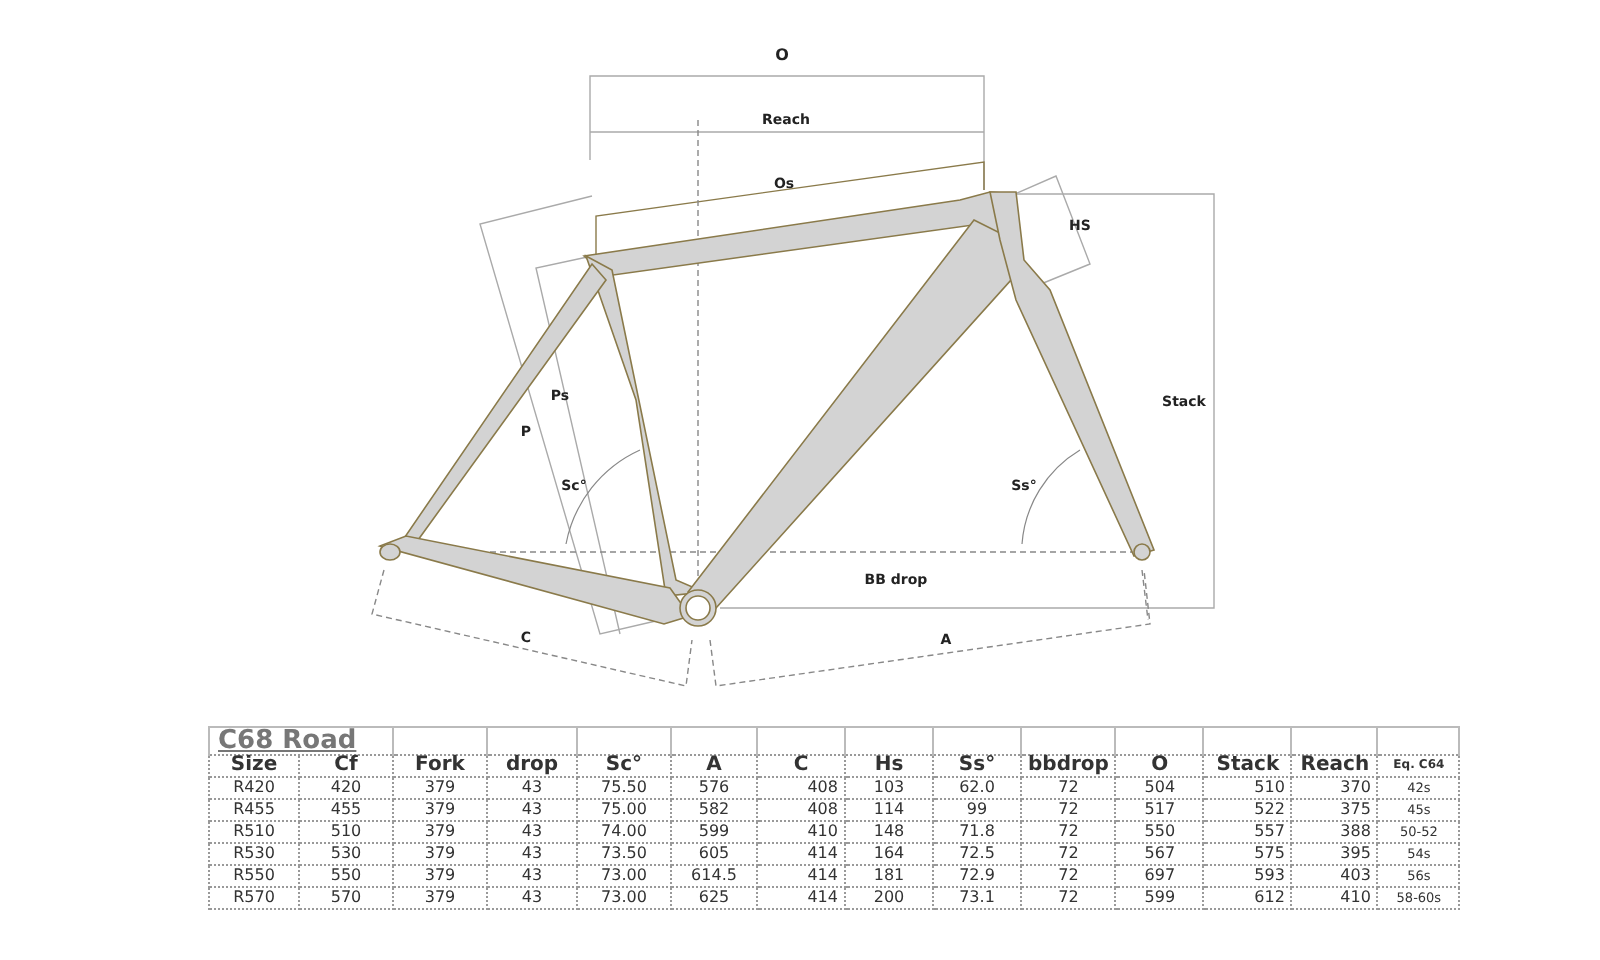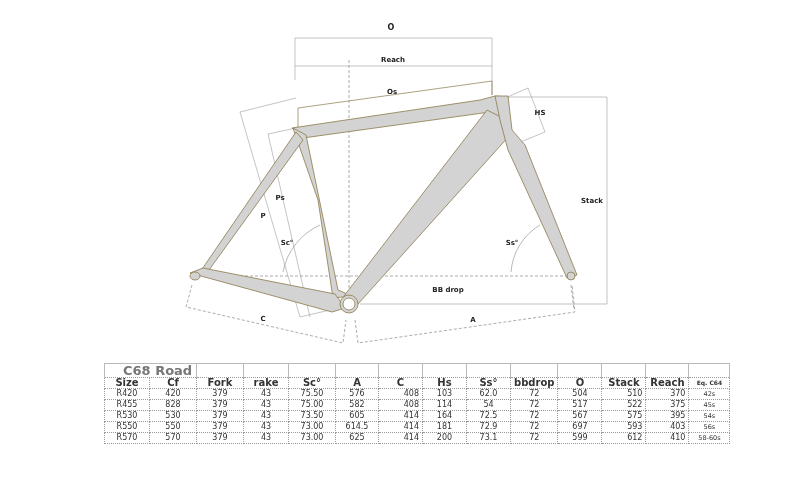--- a/index.html
+++ b/index.html
@@ -4,21 +4,21 @@
 <style>
   html,body{margin:0;padding:0;background:#ffffff;}
   body{width:800px;height:480px;position:relative;overflow:hidden;font-family:"DejaVu Sans",sans-serif;color:#222;}
   #diagram{position:absolute;left:0;top:0;width:800px;height:350px;}
   .lbl{font-family:"DejaVu Sans",sans-serif;font-size:7px;font-weight:bold;fill:#222;}
   .lbl-big{font-size:8px;}
   #geo-table{position:absolute;left:104px;top:363px;border-collapse:collapse;font-family:"DejaVu Sans",sans-serif;font-size:8px;color:#333;}
   #geo-table td,#geo-table th{border:1px dotted #999;height:10px;padding:0 3px;line-height:10px;}
   #geo-table th{font-weight:bold;text-align:center;font-size:10px;}
   #geo-table .title-row td{height:13px;border-left:1px solid #bbb;border-right:1px solid #bbb;border-top:1px solid #bbb;}
-  #geo-table .title{font-size:13px;font-weight:bold;color:#777;text-align:left;padding-left:18px;border-right:none;}
+  #geo-table .title{font-size:13px;font-weight:bold;color:#777;text-align:left;padding-left:4px;border-right:none;text-decoration:underline;}
   .c{text-align:center;}
   .r{text-align:right;}
   .eq{font-size:6.5px;text-align:center;}
   #geo-table tbody tr td:first-child{text-align:center;}
 </style>
 </head>
 <body>
 
 <svg id="diagram" viewBox="0 0 800 350" xmlns="http://www.w3.org/2000/svg">
 
@@ -104,21 +104,21 @@
         <td></td>
         <td></td>
         <td></td>
         <td></td>
         <td></td>
     </tr>
     <tr>
       <th style="width:38px">Size</th>
       <th style="width:40px">Cf</th>
       <th style="width:40px">Fork</th>
-      <th style="width:38px">rake</th>
+      <th style="width:38px">drop</th>
       <th style="width:40px">Sc°</th>
       <th style="width:36px">A</th>
       <th style="width:37px">C</th>
       <th style="width:37px">Hs</th>
       <th style="width:37px">Ss°</th>
       <th style="width:37px">bbdrop</th>
       <th style="width:37px">O</th>
       <th style="width:37px">Stack</th>
       <th style="width:36px">Reach</th>
       <th style="width:34px;font-size:6px">Eq. C64</th>
@@ -136,33 +136,49 @@
       <td class="c">103</td>
       <td class="c">62.0</td>
       <td class="c">72</td>
       <td class="c">504</td>
       <td class="r">510</td>
       <td class="r">370</td>
       <td class="eq">42s</td>
     </tr>
     <tr>
       <td>R455</td>
-      <td class="c">828</td>
+      <td class="c">455</td>
       <td class="c">379</td>
       <td class="c">43</td>
       <td class="c">75.00</td>
       <td class="c">582</td>
       <td class="r">408</td>
       <td class="c">114</td>
-      <td class="c">54</td>
+      <td class="c">99</td>
       <td class="c">72</td>
       <td class="c">517</td>
       <td class="r">522</td>
       <td class="r">375</td>
       <td class="eq">45s</td>
+    </tr>
+    <tr>
+      <td>R510</td>
+      <td class="c">510</td>
+      <td class="c">379</td>
+      <td class="c">43</td>
+      <td class="c">74.00</td>
+      <td class="c">599</td>
+      <td class="r">410</td>
+      <td class="c">148</td>
+      <td class="c">71.8</td>
+      <td class="c">72</td>
+      <td class="c">550</td>
+      <td class="r">557</td>
+      <td class="r">388</td>
+      <td class="eq">50-52</td>
     </tr>
     <tr>
       <td>R530</td>
       <td class="c">530</td>
       <td class="c">379</td>
       <td class="c">43</td>
       <td class="c">73.50</td>
       <td class="c">605</td>
       <td class="r">414</td>
       <td class="c">164</td>

